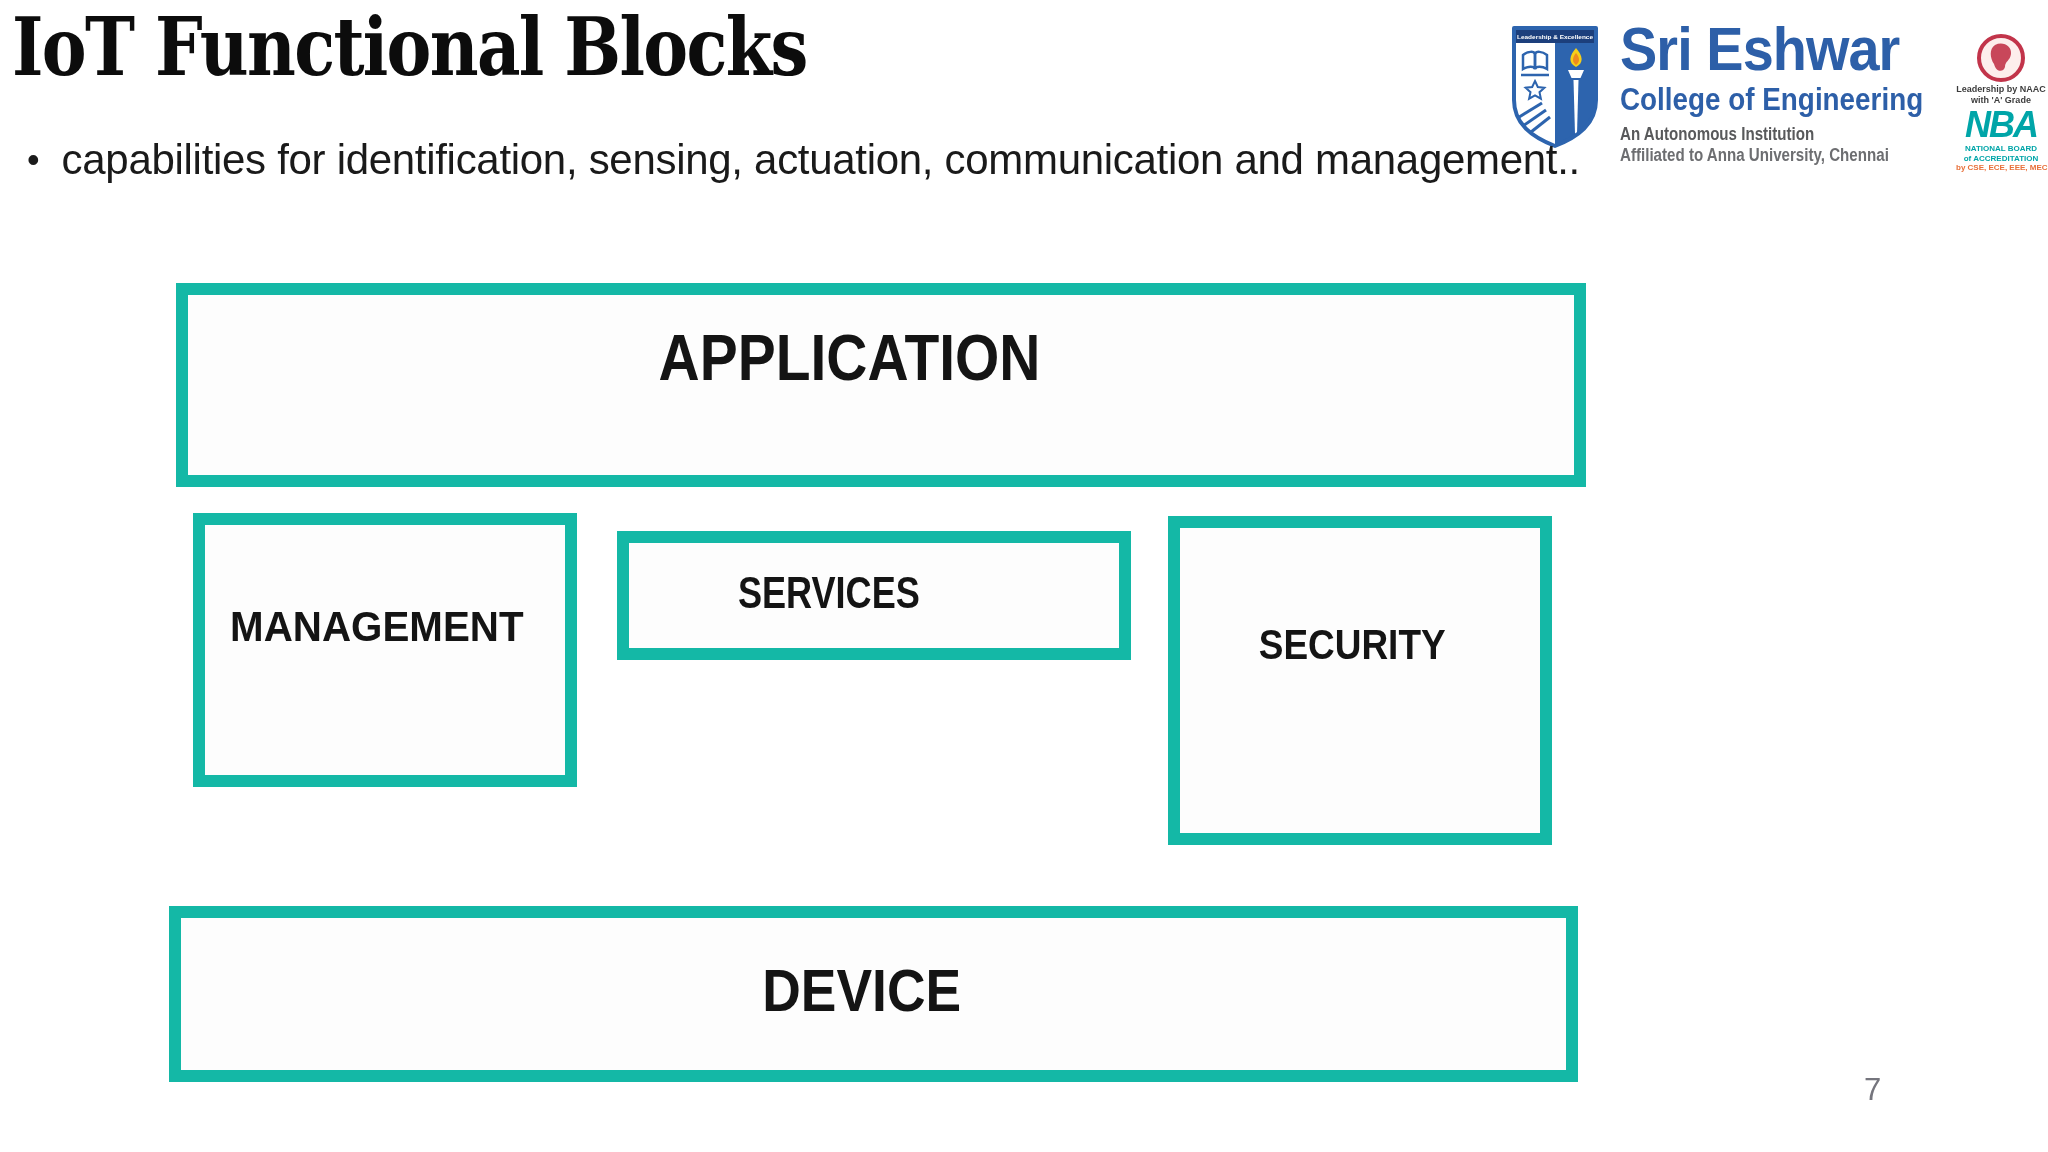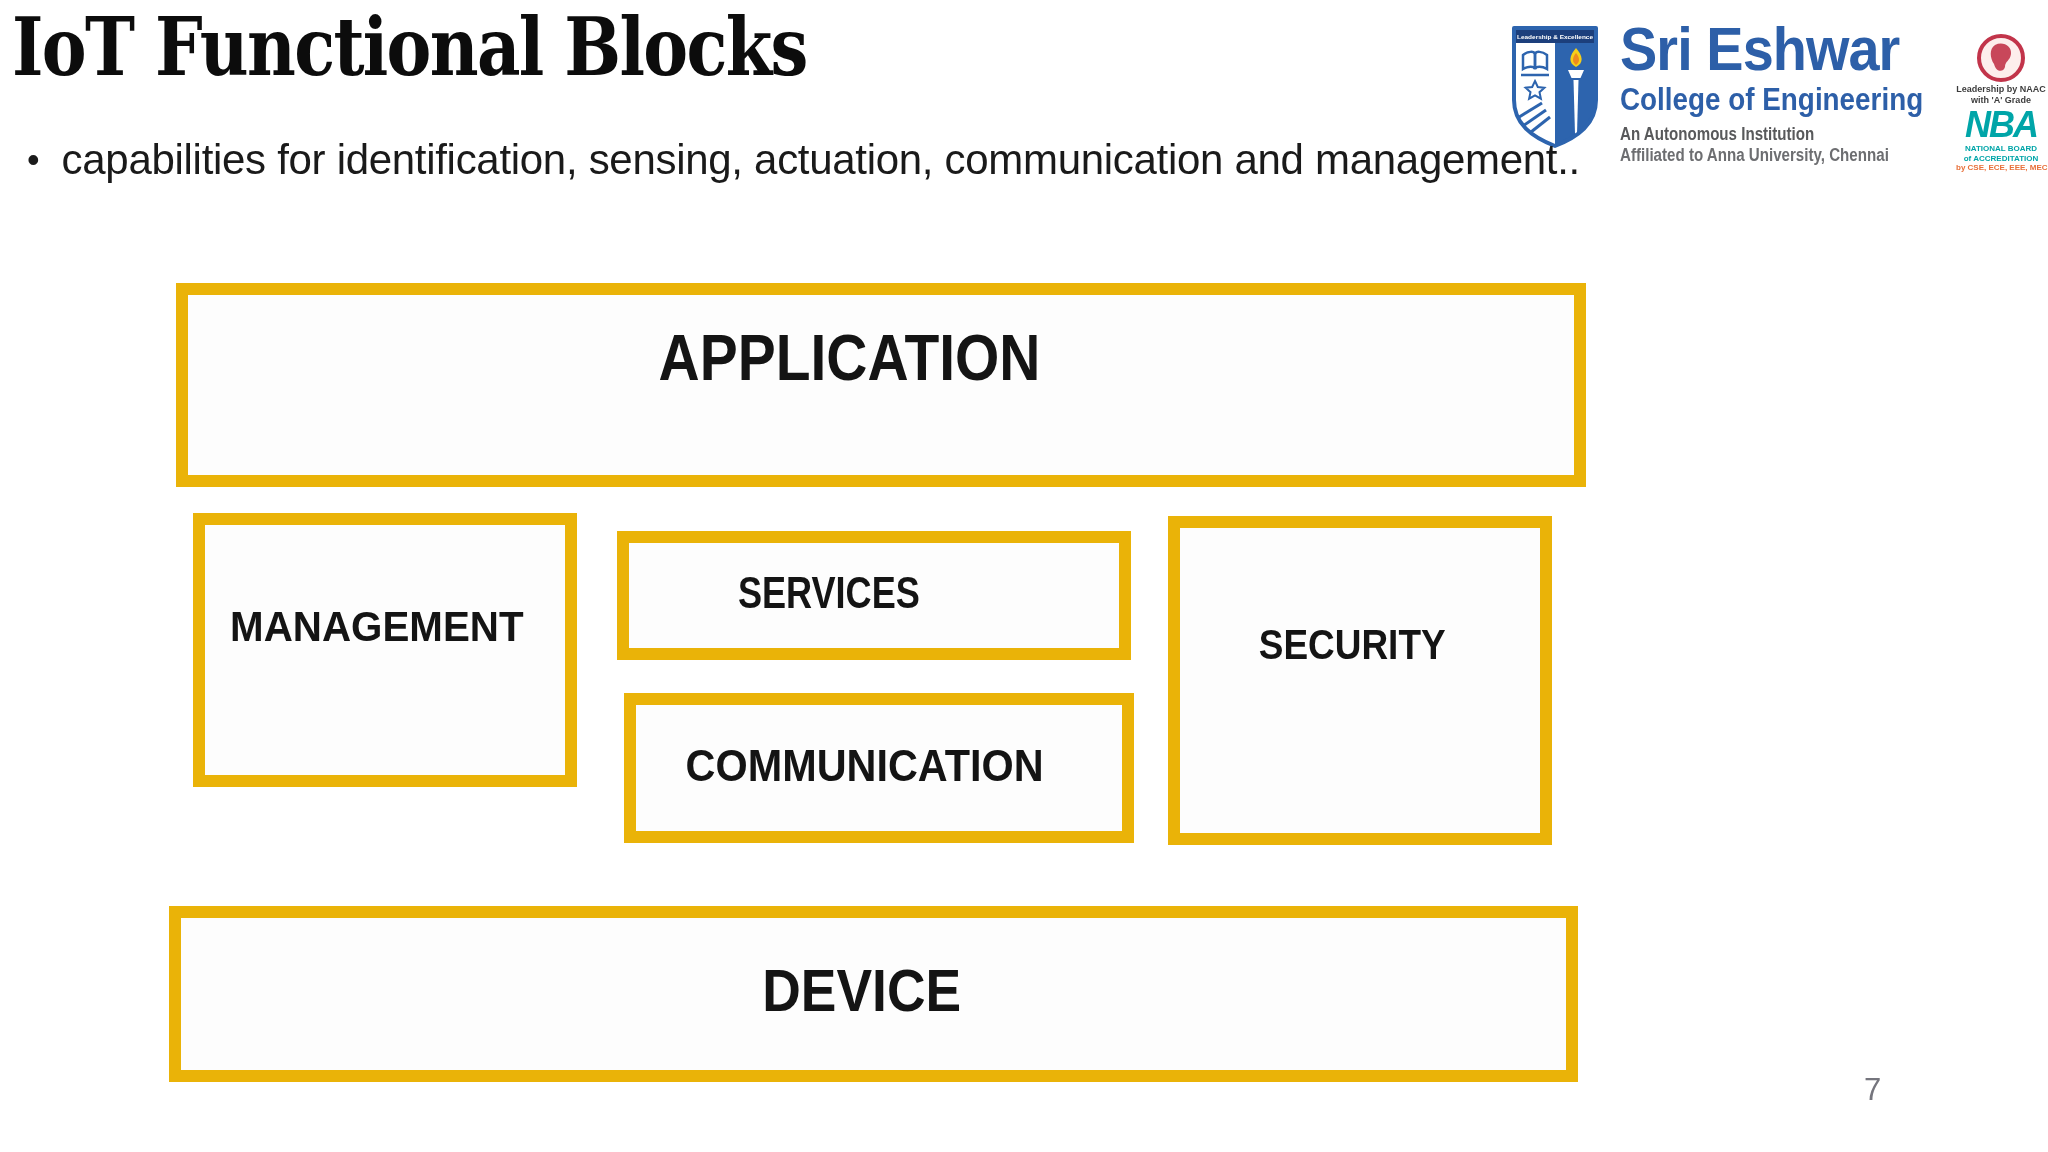--- a/index.html
+++ b/index.html
@@ -14,21 +14,21 @@
     letter-spacing:-2px;color:#0c0c0c;white-space:nowrap;
     transform:scaleX(.84);transform-origin:left top;z-index:3;
   }
   
   .bullet-row{position:absolute;left:27px;top:128px;width:1900px;display:flex;z-index:3;}
   .bullet-dot{font-size:36px;line-height:64px;color:#1a1a1a;margin-right:22px;}
   .bullet-lines{font-size:42px;line-height:63px;color:#1a1a1a;letter-spacing:-.3px;}
   .bullet-line{white-space:nowrap;}
   
   .block{
-    position:absolute;box-sizing:border-box;border:12px solid #eab308;
+    position:absolute;box-sizing:border-box;border:12px solid #14b8a6;
     background:#fdfdfd;display:flex;align-items:center;justify-content:center;z-index:2;
   }
   .block-label{font-weight:bold;color:#141414;white-space:nowrap;}
   #block-application{left:176px;top:283px;width:1410px;height:204px;}
   #block-application .block-label{font-size:64px;transform:translate(-31px,-27px) scaleX(.89);}
   #block-management{left:193px;top:513px;width:384px;height:274px;}
   #block-management .block-label{font-size:42px;transform:translate(-8px,-23px) scaleX(.96);}
   #block-services{left:617px;top:531px;width:514px;height:129px;}
   #block-services .block-label{font-size:44px;transform:translate(-45px,-3px) scaleX(.82);}
   #block-communication{left:624px;top:693px;width:510px;height:150px;}
@@ -139,23 +139,20 @@
 
   <div class="block" id="block-application">
     <div class="block-label">APPLICATION</div>
   </div>
   <div class="block" id="block-management">
     <div class="block-label">MANAGEMENT</div>
   </div>
   <div class="block" id="block-services">
     <div class="block-label">SERVICES</div>
   </div>
-  <div class="block" id="block-communication">
-    <div class="block-label">COMMUNICATION</div>
-  </div>
   <div class="block" id="block-security">
     <div class="block-label">SECURITY</div>
   </div>
   <div class="block" id="block-device">
     <div class="block-label">DEVICE</div>
   </div>
 
   <div class="pagenum">7</div>
 
 </div>

